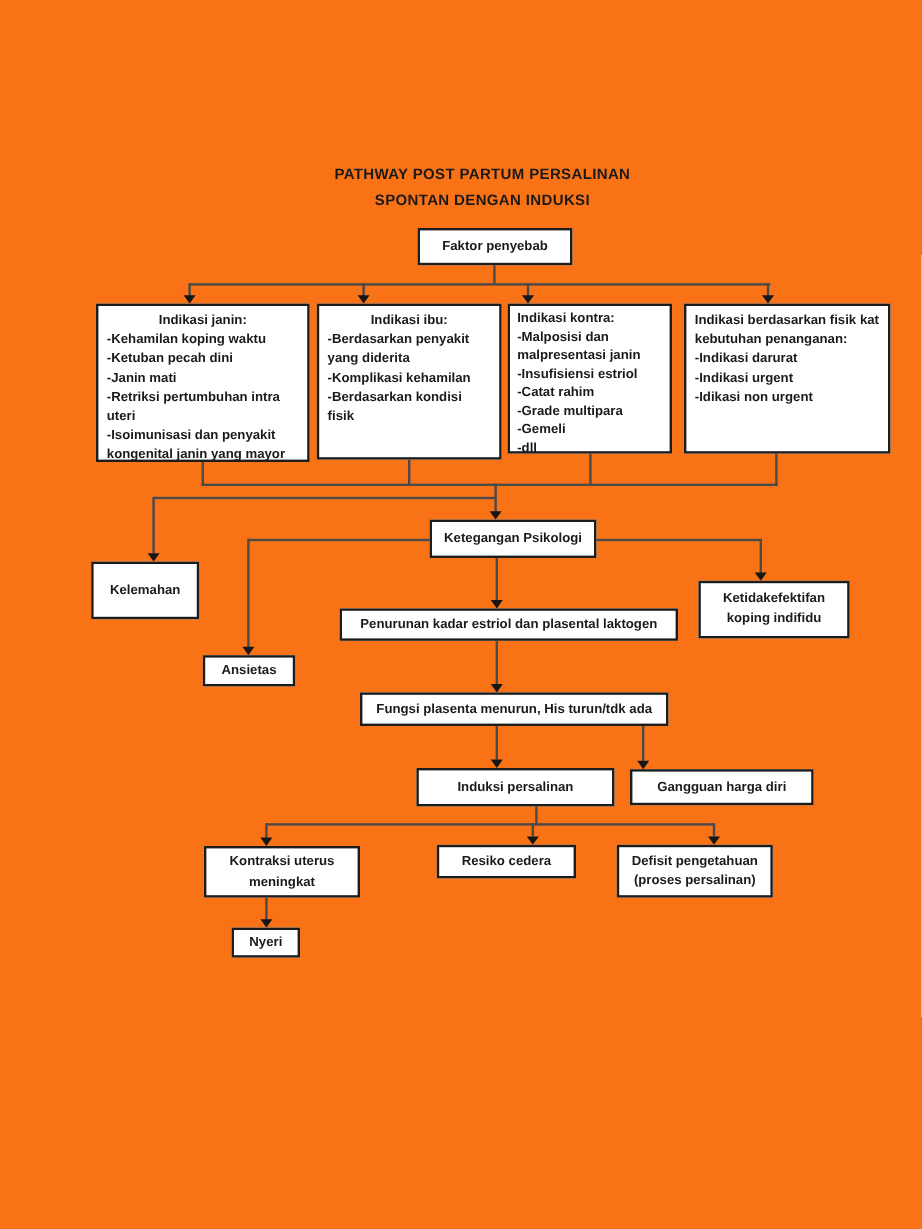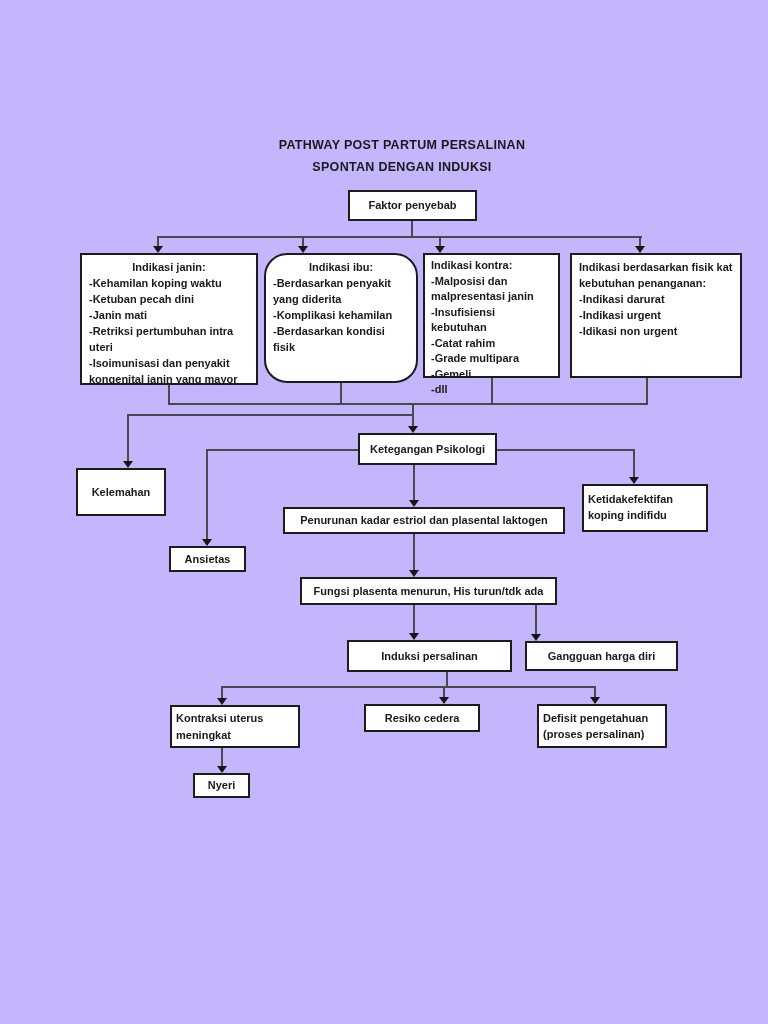--- a/index.html
+++ b/index.html
@@ -1,20 +1,20 @@
 <!DOCTYPE html>
 <html><head>
 <meta charset="utf-8">
 <style>
   html, body { margin: 0; padding: 0; background: #ffffff; }
   .canvas {
     position: relative;
     width: 768px;
     height: 1024px;
-    background: #c4b5fd;
+    background: #f97316;
     font-family: "Liberation Sans", sans-serif;
     color: #1a1a1a;
     overflow: hidden;
   }
   .title-line {
     position: absolute;
     width: 420px;
     text-align: center;
     font-size: 12.5px;
     font-weight: 700;
@@ -26,21 +26,21 @@
     border: 2px solid #1c1c1c;
     background: #ffffff;
     box-sizing: border-box;
     font-size: 11px;
     color: #1a1a1a;
   }
   .box.center {
     display: flex;
     align-items: center;
     justify-content: center;
-    text-align: left;
+    text-align: center;
     line-height: 1.35;
     padding: 2px 4px;
   }
   .w600 { font-weight: 600; }
   .w700 { font-weight: 700; }
   .listbox { padding: 4px 7px; line-height: 16px; }
   .listbox.tight { line-height: 15.5px; padding: 3px 6px; }
   .listbox .hdr { font-weight: 700; }
   .hdr.c { text-align: center; }
   .listbox .itm { font-weight: 600; }
@@ -83,31 +83,31 @@
 
   <div class="box listbox" style="left:80px; top:253px; width:178px; height:132px;">
     <div class="hdr c">Indikasi janin:</div>
     <div class="itm">-Kehamilan koping waktu</div>
     <div class="itm">-Ketuban pecah dini</div>
     <div class="itm">-Janin mati</div>
     <div class="itm">-Retriksi pertumbuhan intra uteri</div>
     <div class="itm">-Isoimunisasi dan penyakit kongenital janin yang mayor</div>
   </div>
 
-  <div class="box listbox" style="left:264px; top:253px; width:154px; height:130px;border-radius:23px;">
+  <div class="box listbox" style="left:264px; top:253px; width:154px; height:130px;">
     <div class="hdr c">Indikasi ibu:</div>
     <div class="itm">-Berdasarkan penyakit yang diderita</div>
     <div class="itm">-Komplikasi kehamilan</div>
     <div class="itm">-Berdasarkan kondisi fisik</div>
   </div>
 
   <div class="box listbox tight" style="left:423px; top:253px; width:137px; height:125px;">
     <div class="hdr">Indikasi kontra:</div>
     <div class="itm">-Malposisi dan malpresentasi janin</div>
-    <div class="itm">-Insufisiensi kebutuhan</div>
+    <div class="itm">-Insufisiensi estriol</div>
     <div class="itm">-Catat rahim</div>
     <div class="itm">-Grade multipara</div>
     <div class="itm">-Gemeli</div>
     <div class="itm">-dll</div>
   </div>
 
   <div class="box listbox" style="left:570px; top:253px; width:172px; height:125px;">
     <div class="hdr">Indikasi berdasarkan fisik kat kebutuhan penanganan:</div>
     <div class="itm">-Indikasi darurat</div>
     <div class="itm">-Indikasi urgent</div>
@@ -185,21 +185,21 @@
   <div class="ah" style="left:590px; top:697px;"></div>
 
   <div class="box center w600" style="left:170px; top:705px; width:130px; height:43px; line-height:1.5;">
     <span>Kontraksi uterus meningkat</span>
   </div>
 
   <div class="box center w700" style="left:364px; top:704px; width:116px; height:28px;">
     <span>Resiko cedera</span>
   </div>
 
-  <div class="box center w700" style="left:537px; top:704px; width:130px; height:44px; line-height:1.5;">
+  <div class="box center w700" style="left:514px; top:704px; width:130px; height:44px; line-height:1.5;">
     <span>Defisit pengetahuan (proses persalinan)</span>
   </div>
 
   <div class="vline" style="left:221px; top:748px; height:19px;"></div>
   <div class="ah" style="left:217px; top:766px;"></div>
 
   <div class="box center w700" style="left:193px; top:773px; width:57px; height:25px;">
     <span>Nyeri</span>
   </div>
 

